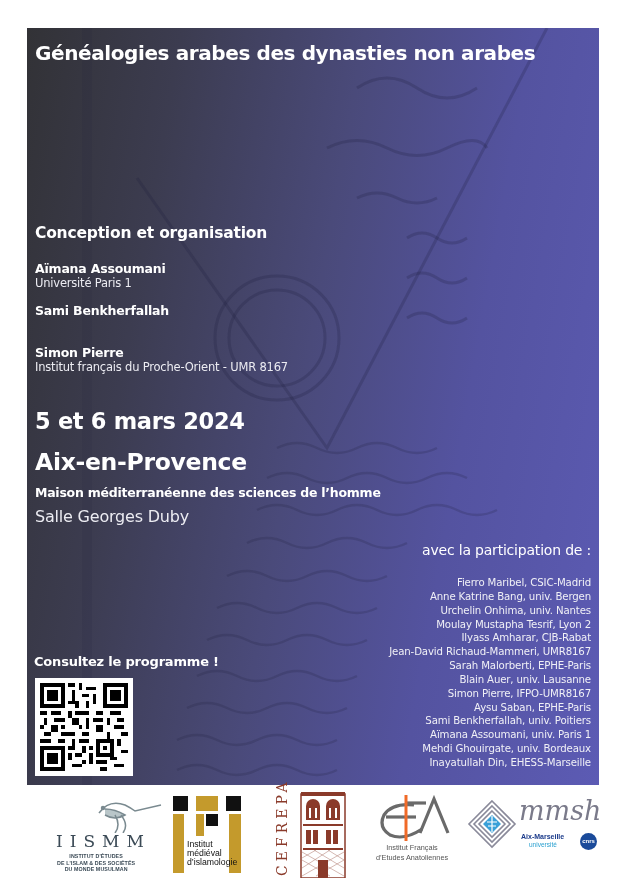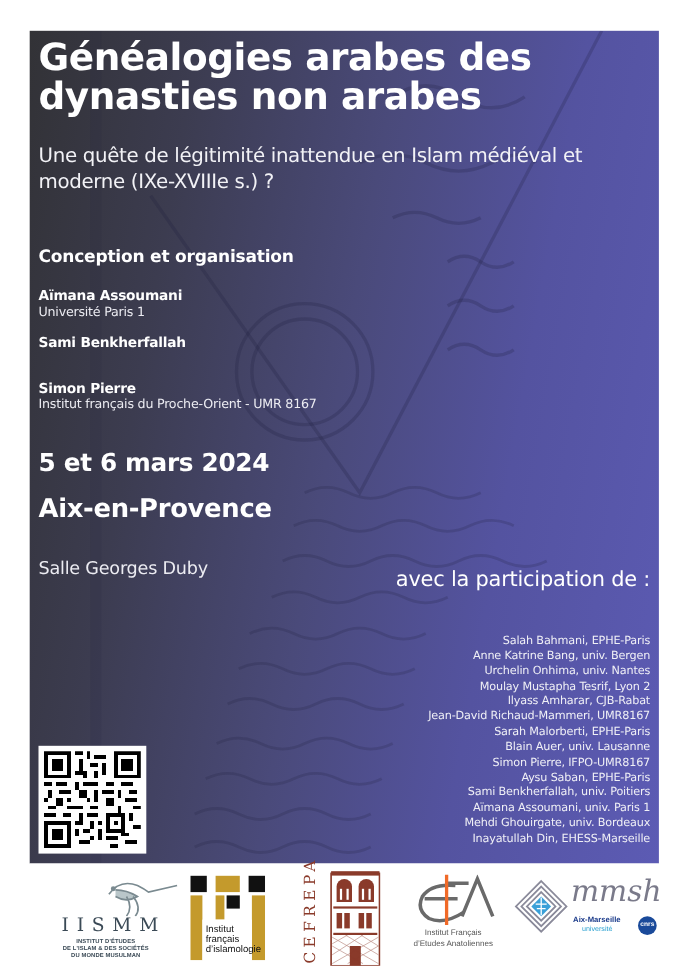--- a/index.html
+++ b/index.html
@@ -8,21 +8,21 @@
 
     .poster {
       position: absolute; left: 27px; top: 28px; width: 572px; height: 757px;
       background: linear-gradient(100deg, #323236 0%, #3c3c50 22%, #4a4a7a 48%, #5453a0 72%, #5c5bb4 100%);
       overflow: hidden; color: #ffffff;
     }
     .texture { position: absolute; inset: 0; pointer-events: none; }
 
     .title {
       position: absolute; left: 8px; top: 8px; width: 560px;
-      font-weight: bold; font-size: 34px; line-height: 35px; letter-spacing: -0.4px;
+      font-weight: bold; font-size: 20px; line-height: 35px; letter-spacing: -0.4px;
       color: #ffffff;
     }
     .subtitle {
       position: absolute; left: 8px; top: 102px; width: 560px;
       font-size: 18px; line-height: 24px; letter-spacing: -0.3px; color: #f2f2f6;
     }
     .org-heading {
       position: absolute; left: 8px; top: 196px;
       font-weight: bold; font-size: 15.5px; color: #ffffff; letter-spacing: -0.2px;
     }
@@ -41,22 +41,22 @@
     .venue {
       position: absolute; left: 8px; top: 457px;
       font-weight: bold; font-size: 12.5px; letter-spacing: -0.25px;
     }
     .room {
       position: absolute; left: 8px; top: 479px;
       font-size: 16px; color: #ececf2; letter-spacing: -0.2px;
     }
 
     .participation-heading {
-      position: absolute; right: 8px; top: 488px;
-      font-size: 19px; color: #ffffff; text-align: right; letter-spacing: -0.2px;
+      position: absolute; right: 8px; top: 514px;
+      font-size: 14px; color: #ffffff; text-align: right; letter-spacing: -0.2px;
     }
     .participants {
       position: absolute; right: 8px; top: 548px; width: 300px;
       list-style: none; text-align: right;
     }
     .participants li {
       font-size: 10.2px; line-height: 13.85px; color: #f0f0f6; letter-spacing: -0.15px; white-space: nowrap;
     }
 
     .program-label {
@@ -141,58 +141,59 @@
       <path d="M190 580 q 20 -10 40 0 t 40 0 t 40 0 t 40 0"></path>
       <path d="M180 612 q 20 -10 40 0 t 40 0 t 40 0 t 40 0"></path>
       <path d="M170 648 q 20 -10 40 0 t 40 0 t 40 0 t 40 0"></path>
       <path d="M160 680 q 20 -10 40 0 t 40 0 t 40 0 t 40 0"></path>
       <path d="M150 712 q 20 -10 40 0 t 40 0 t 40 0 t 40 0"></path>
       <path d="M150 742 q 20 -10 40 0 t 40 0 t 40 0 t 40 0"></path>
     </g>
   </svg>
 
   <h1 class="title">Généalogies arabes des dynasties non arabes</h1>
-  <p class="subtitle">Une quête de légitimité inattendue en Islam médiéval et moderne (IXe-XVIIIe s.) ?</p>
 
   <h2 class="org-heading">Conception et organisation</h2>
 
   <div class="organizer" style="top:233px">
     <div class="name">Aïmana Assoumani</div>
     <div class="affil">Université Paris 1</div>
   </div>
   <div class="organizer" style="top:275px">
     <div class="name">Sami Benkherfallah</div>
   </div>
   <div class="organizer" style="top:317px">
     <div class="name">Simon Pierre</div>
     <div class="affil">Institut français du Proche-Orient - UMR 8167</div>
   </div>
 
   <div class="date">5 et 6 mars 2024</div>
   <div class="city">Aix-en-Provence</div>
+  <div class="venue">Maison méditerranéenne des sciences de l’homme</div>
   <div class="room">Salle Georges Duby</div>
 
   <div class="participation-heading">avec la participation de :</div>
   <ul class="participants">
-    <li>Salah Bahmani, EPHE-Paris</li>
+    <li>Fierro Maribel, CSIC-Madrid</li>
     <li>Anne Katrine Bang, univ. Bergen</li>
     <li>Urchelin Onhima, univ. Nantes</li>
     <li>Moulay Mustapha Tesrif, Lyon 2</li>
     <li>Ilyass Amharar, CJB-Rabat</li>
     <li>Jean-David Richaud-Mammeri, UMR8167</li>
     <li>Sarah Malorberti, EPHE-Paris</li>
     <li>Blain Auer, univ. Lausanne</li>
     <li>Simon Pierre, IFPO-UMR8167</li>
     <li>Aysu Saban, EPHE-Paris</li>
     <li>Sami Benkherfallah, univ. Poitiers</li>
     <li>Aïmana Assoumani, univ. Paris 1</li>
     <li>Mehdi Ghouirgate, univ. Bordeaux</li>
     <li>Inayatullah Din, EHESS-Marseille</li>
   </ul>
 
+  <div class="program-label">Consultez le programme !</div>
   <div class="qr">
     <svg viewBox="0 0 25 25" shape-rendering="crispEdges">
       <rect width="25" height="25" fill="#fff"></rect>
       <g fill="#000">
         <rect x="0" y="0" width="7" height="7"></rect>
           <rect x="1" y="1" width="5" height="5" fill="#fff"></rect>
           <rect x="2" y="2" width="3" height="3"></rect>
         <rect x="18" y="0" width="7" height="7"></rect>
           <rect x="19" y="1" width="5" height="5" fill="#fff"></rect>
           <rect x="20" y="2" width="3" height="3"></rect>
@@ -284,21 +285,21 @@
       <rect x="53" y="0" width="15" height="15" fill="#111"></rect>
       <rect x="23" y="0" width="22" height="15" fill="#c49a2c"></rect>
       <rect x="0" y="18" width="11" height="59" fill="#c49a2c"></rect>
       <rect x="23" y="18" width="8" height="22" fill="#c49a2c"></rect>
       <rect x="33" y="18" width="12" height="12" fill="#111"></rect>
       <rect x="56" y="18" width="12" height="59" fill="#c49a2c"></rect>
       <rect x="11" y="40" width="45" height="37" fill="#ffffff"></rect>
     </svg>
     <div class="cap logo-caption">
       <div>Institut</div>
-      <div>français</div>
+      <div>médiéval</div>
       <div>d’islamologie</div>
     </div>
   </div>
 
   <div class="logo cefrepa">
     <div class="vert">CEFREPA</div>
     <svg width="46" height="88" viewBox="0 0 46 88" style="position:absolute;left:30px;top:2px">
       <rect x="1" y="4" width="44" height="84" fill="none" stroke="#8a3a2a" stroke-width="1.5"></rect>
       <rect x="1" y="2" width="44" height="4" fill="#8a3a2a"></rect>
       <g fill="#8a3a2a">

